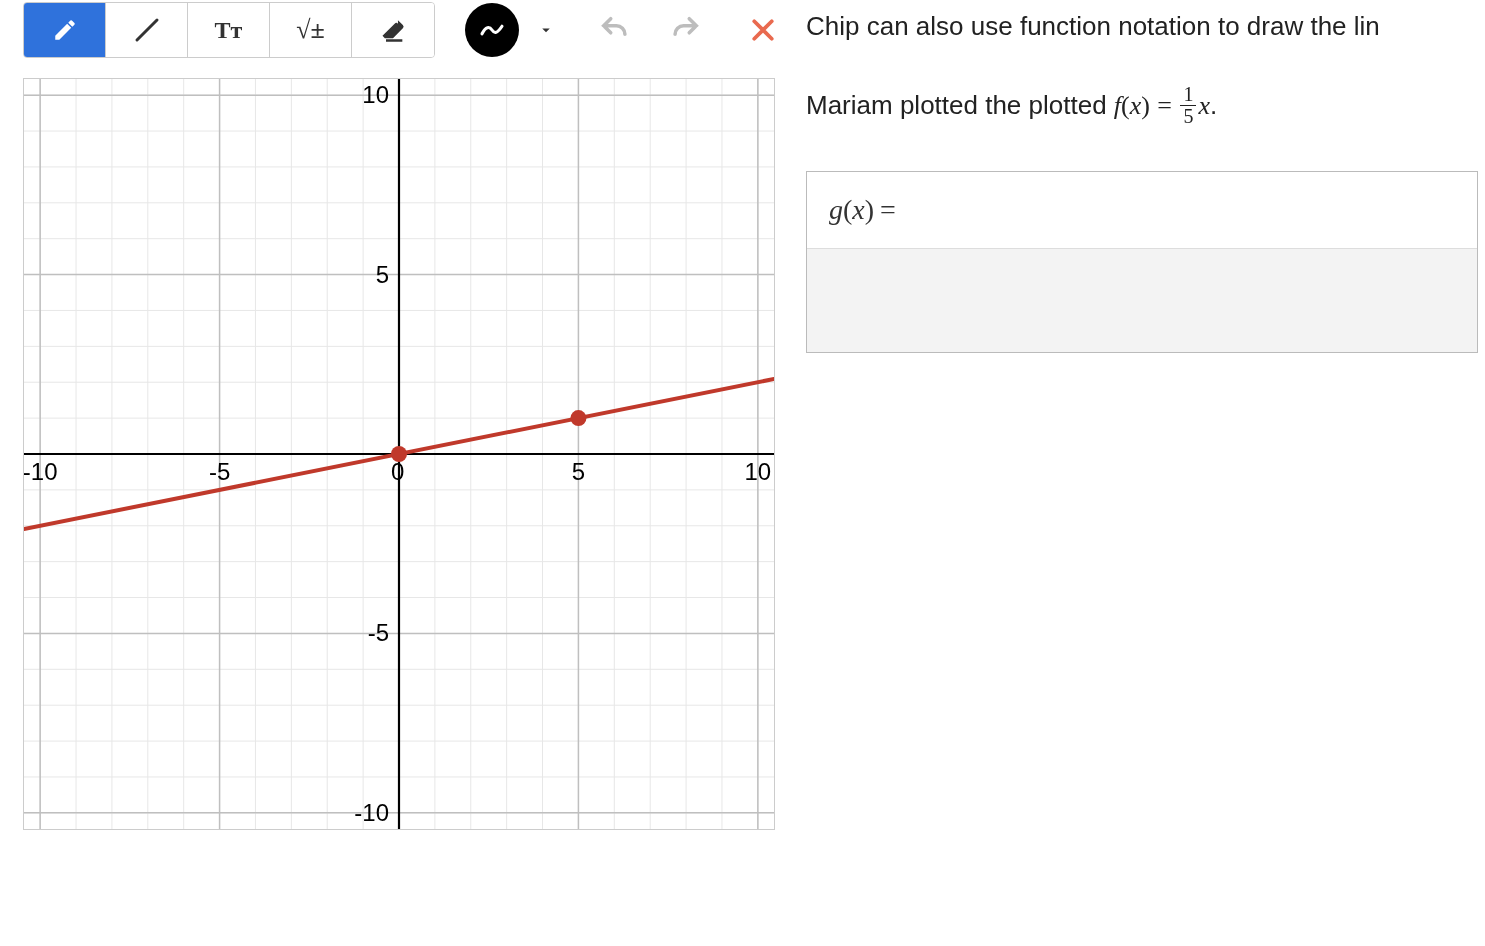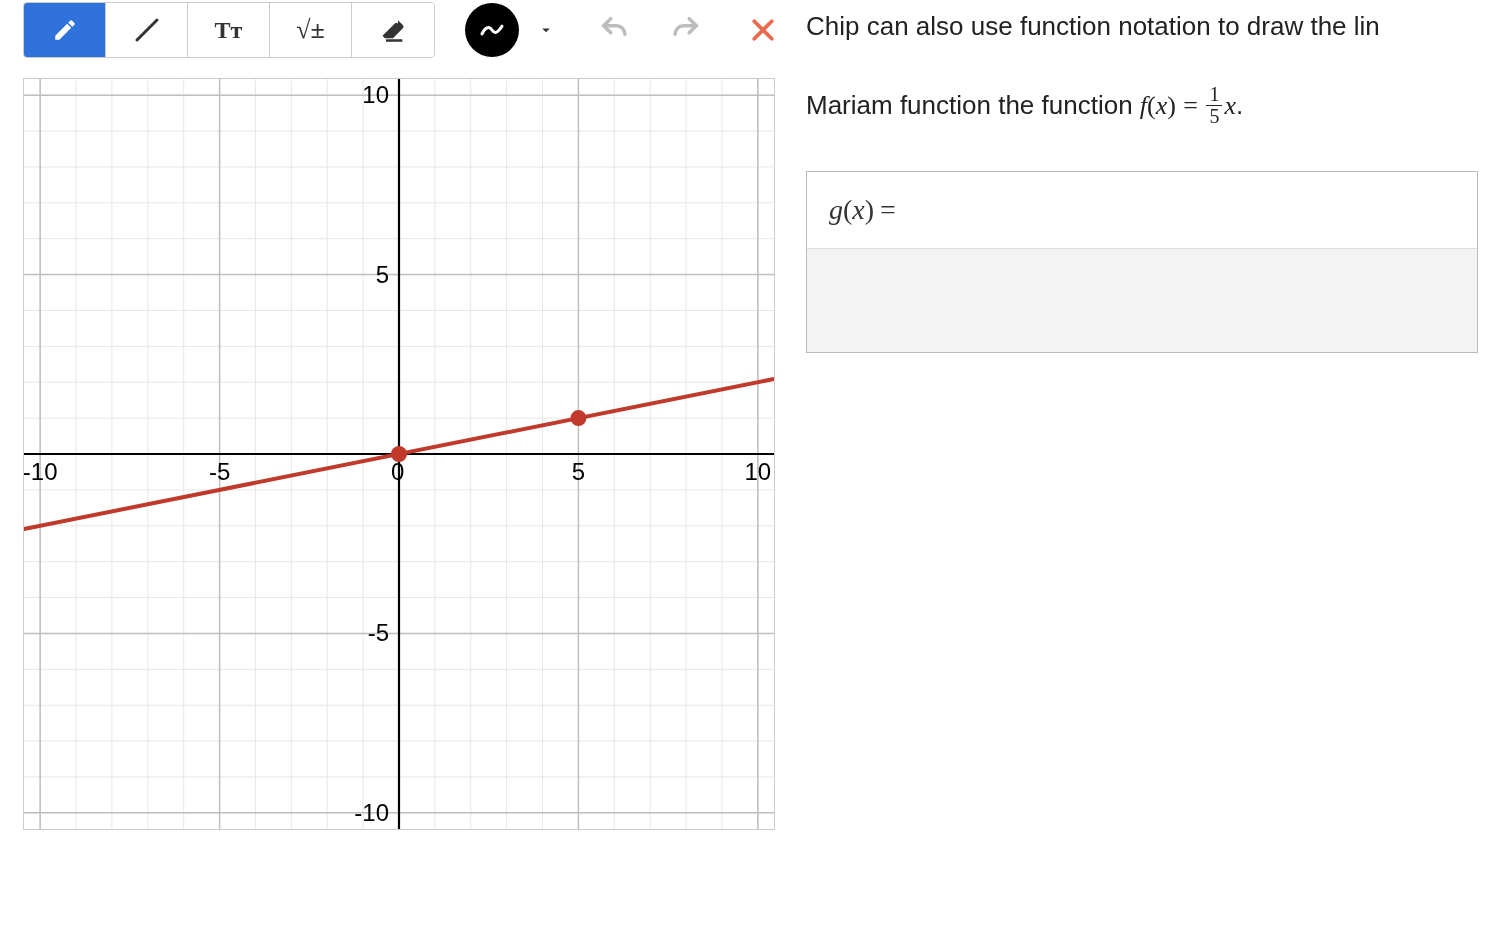--- a/index.html
+++ b/index.html
@@ -250,21 +250,21 @@
         <circle cx="375" cy="375" r="8" fill="#c0392b"></circle>
         <circle cx="554.4258373205741" cy="339.11483253588517" r="8" fill="#c0392b"></circle>
       </svg>
   </div>
 </div>
 
 <div class="right-panel">
   <p class="para">Chip can also use function notation to draw the lin</p>
 
   <p class="para">
-    <span>Mariam function the function </span>
+    <span>Mariam plotted the plotted </span>
     <span class="math-var">f</span><span class="math-upright">(</span><span class="math-var">x</span><span class="math-upright">)</span>
     <span class="math-upright"> = </span>
     <span class="frac"><span class="num">1</span><span class="den">5</span></span><span class="math-var">x</span><span>.</span>
   </p>
 
 
   <div class="input-box">
     <div class="input-row">
       <span class="math-var">g</span>
         <span class="math-upright">(</span>

